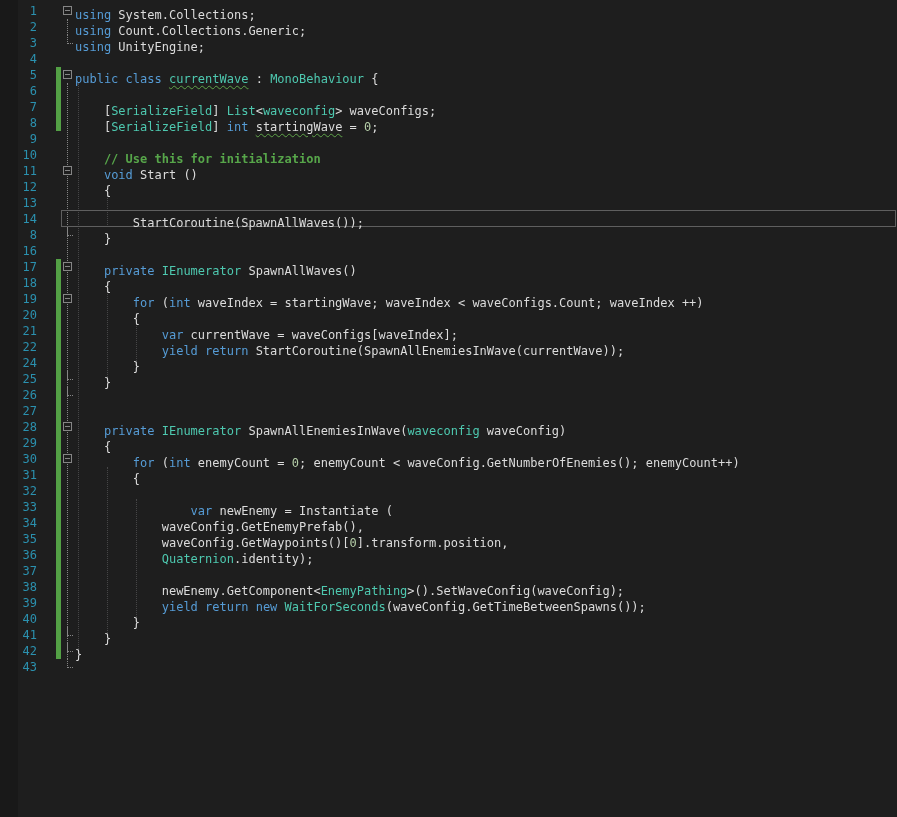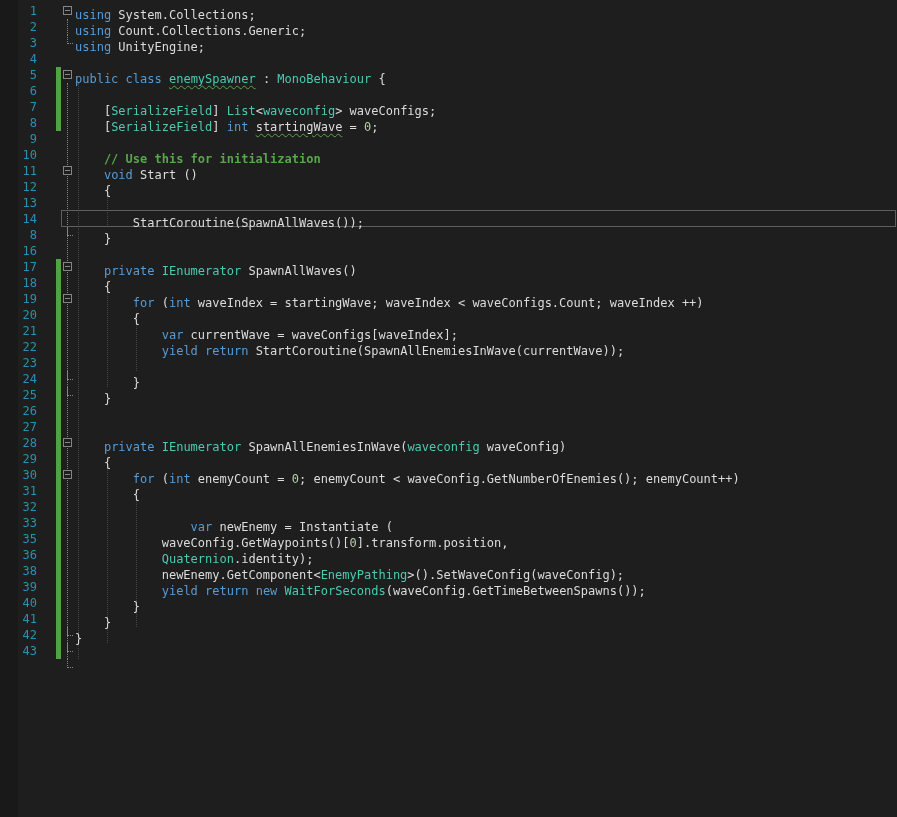--- a/index.html
+++ b/index.html
@@ -77,21 +77,21 @@
         <span class="ln">3</span>
         <span class="code"><span class="tk-k">using</span><span class="tk-p"> UnityEngine;</span></span>
       </div>
       <div class="line">
         <span class="ln">4</span>
         <span class="code"></span>
       </div>
       <div class="line">
         <span class="ln">5</span>
         <span class="fold"></span>
-        <span class="code"><span class="tk-k">public</span><span class="tk-p"> </span><span class="tk-k">class</span><span class="tk-p"> </span><span class="tk-t u">enemySpawner</span><span class="tk-p"> : </span><span class="tk-t">MonoBehaviour</span><span class="tk-p"> {</span></span>
+        <span class="code"><span class="tk-k">public</span><span class="tk-p"> </span><span class="tk-k">class</span><span class="tk-p"> </span><span class="tk-t u">currentWave</span><span class="tk-p"> : </span><span class="tk-t">MonoBehaviour</span><span class="tk-p"> {</span></span>
       </div>
       <div class="line">
         <span class="ln">6</span>
         <span class="code"></span>
       </div>
       <div class="line">
         <span class="ln">7</span>
         <span class="code"><span class="tk-p">    [</span><span class="tk-t">SerializeField</span><span class="tk-p">] </span><span class="tk-t">List</span><span class="tk-p">&lt;</span><span class="tk-t">waveconfig</span><span class="tk-p">&gt; waveConfigs;</span></span>
       </div>
       <div class="line">
@@ -151,24 +151,20 @@
       </div>
       <div class="line">
         <span class="ln">21</span>
         <span class="code"><span class="tk-p">            </span><span class="tk-k">var</span><span class="tk-p"> currentWave = waveConfigs[waveIndex];</span></span>
       </div>
       <div class="line">
         <span class="ln">22</span>
         <span class="code"><span class="tk-p">            </span><span class="tk-k">yield</span><span class="tk-p"> </span><span class="tk-k">return</span><span class="tk-p"> StartCoroutine(SpawnAllEnemiesInWave(currentWave));</span></span>
       </div>
       <div class="line">
-        <span class="ln">23</span>
-        <span class="code"></span>
-      </div>
-      <div class="line">
         <span class="ln">24</span>
         <span class="code"><span class="tk-p">        }</span></span>
       </div>
       <div class="line">
         <span class="ln">25</span>
         <span class="code"><span class="tk-p">    }</span></span>
       </div>
       <div class="line">
         <span class="ln">26</span>
         <span class="code"></span>
@@ -197,26 +193,34 @@
       </div>
       <div class="line">
         <span class="ln">32</span>
         <span class="code"></span>
       </div>
       <div class="line">
         <span class="ln">33</span>
         <span class="code"><span class="tk-p">                </span><span class="tk-k">var</span><span class="tk-p"> newEnemy = Instantiate (</span></span>
       </div>
       <div class="line">
+        <span class="ln">34</span>
+        <span class="code"><span class="tk-p">            waveConfig.GetEnemyPrefab(),</span></span>
+      </div>
+      <div class="line">
         <span class="ln">35</span>
         <span class="code"><span class="tk-p">            waveConfig.GetWaypoints()[</span><span class="tk-n">0</span><span class="tk-p">].transform.position,</span></span>
       </div>
       <div class="line">
         <span class="ln">36</span>
         <span class="code"><span class="tk-p">            </span><span class="tk-t">Quaternion</span><span class="tk-p">.identity);</span></span>
+      </div>
+      <div class="line">
+        <span class="ln">37</span>
+        <span class="code"></span>
       </div>
       <div class="line">
         <span class="ln">38</span>
         <span class="code"><span class="tk-p">            newEnemy.GetComponent&lt;</span><span class="tk-t">EnemyPathing</span><span class="tk-p">&gt;().SetWaveConfig(waveConfig);</span></span>
       </div>
       <div class="line">
         <span class="ln">39</span>
         <span class="code"><span class="tk-p">            </span><span class="tk-k">yield</span><span class="tk-p"> </span><span class="tk-k">return</span><span class="tk-p"> </span><span class="tk-k">new</span><span class="tk-p"> </span><span class="tk-t">WaitForSeconds</span><span class="tk-p">(waveConfig.GetTimeBetweenSpawns());</span></span>
       </div>
       <div class="line">

